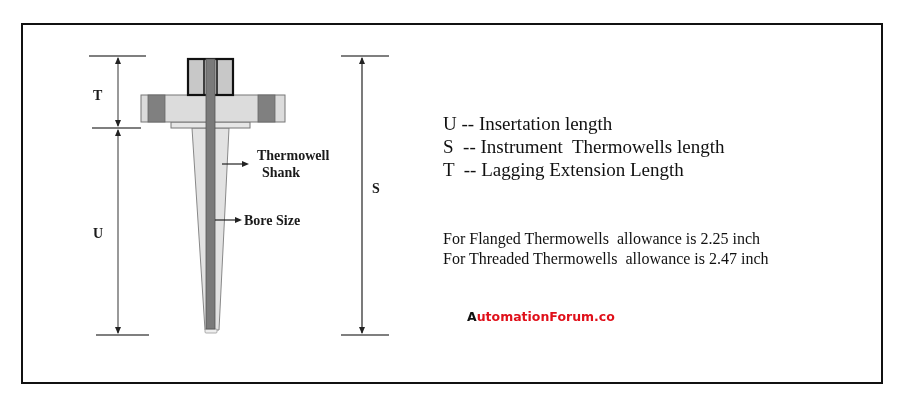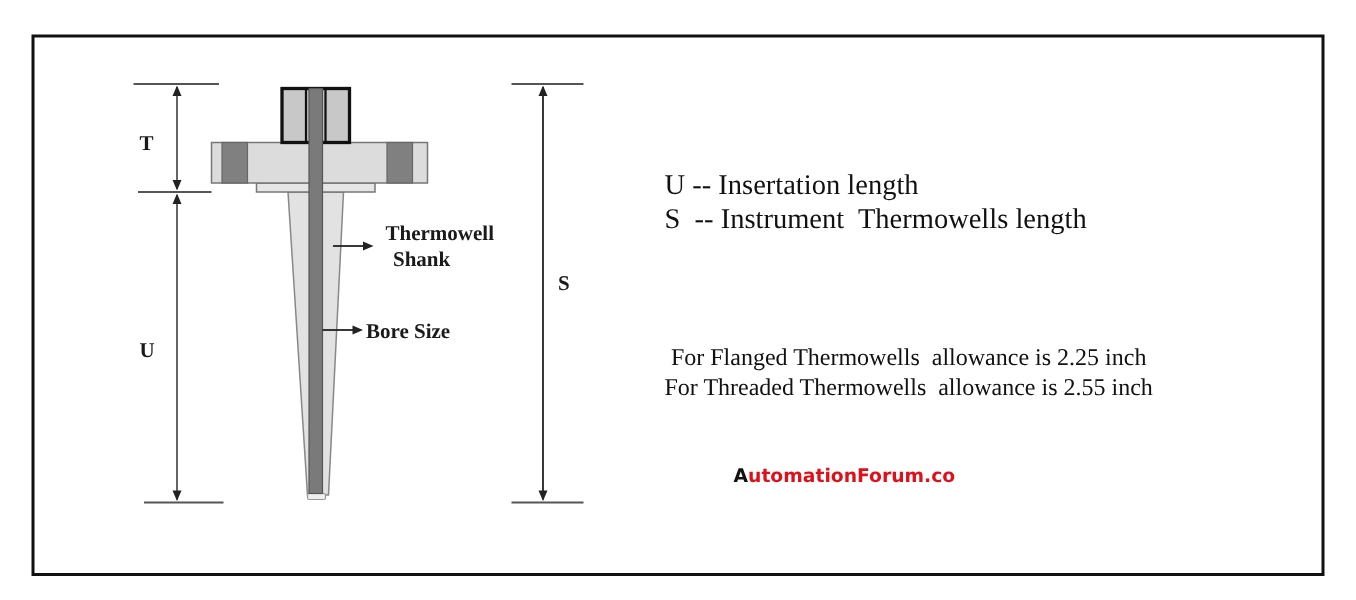--- a/index.html
+++ b/index.html
@@ -2,22 +2,22 @@
 <html><head>
 <meta charset="utf-8">
 <style>
   html, body { margin:0; padding:0; background:#ffffff; }
   body { width:904px; height:400px; position:relative; overflow:hidden; font-family:"Liberation Serif", serif; }
   .frame { position:absolute; left:21px; top:23px; width:858px; height:357px; border:2px solid #111; box-sizing:content-box; }
   svg.diagram { position:absolute; left:0; top:0; }
   .legend { position:absolute; left:443px; top:112px; font-size:19px; line-height:23px; color:#111; }
   .legend div { white-space:pre; }
   .notes { position:absolute; left:443px; top:229px; font-size:16px; line-height:20px; color:#111; }
-  .notes div { white-space:pre;text-align:center; }
-  .brand { position:absolute; left:467px; top:309px; font-family:"DejaVu Sans", sans-serif; font-size:12.5px; font-weight:bold; color:#e0101a;margin-left:22px; }
+  .notes div { white-space:pre; }
+  .brand { position:absolute; left:467px; top:309px; font-family:"DejaVu Sans", sans-serif; font-size:12.5px; font-weight:bold; color:#e0101a; }
   .brand .cap { color:#111; }
   .brand .cap2 { color:#e0101a; }
 </style>
 </head>
 <body>
 
 <div class="frame"></div>
 
 <svg class="diagram" width="904" height="400" viewBox="0 0 904 400">
 
@@ -74,20 +74,21 @@
   <text x="93" y="238" font-family="Liberation Serif, serif" font-weight="bold" font-size="14" fill="#1a1a1a"><tspan>U</tspan></text>
   <text x="372" y="193" font-family="Liberation Serif, serif" font-weight="bold" font-size="14" fill="#1a1a1a"><tspan>S</tspan></text>
   <text x="257" y="160" font-family="Liberation Serif, serif" font-weight="bold" font-size="14" fill="#1a1a1a"><tspan>Thermowell</tspan></text>
   <text x="262" y="177" font-family="Liberation Serif, serif" font-weight="bold" font-size="14" fill="#1a1a1a"><tspan>Shank</tspan></text>
   <text x="244" y="225" font-family="Liberation Serif, serif" font-weight="bold" font-size="14" fill="#1a1a1a"><tspan>Bore Size</tspan></text>
 </svg>
 
 <div class="legend">
   <div>U -- Insertation length</div>
   <div>S  -- Instrument  Thermowells length</div>
+  <div>T  -- Lagging Extension Length</div>
 </div>
 
 <div class="notes">
   <div>For Flanged Thermowells  allowance is 2.25 inch</div>
-  <div>For Threaded Thermowells  allowance is 2.55 inch</div>
+  <div>For Threaded Thermowells  allowance is 2.47 inch</div>
 </div>
 
 <div class="brand"><span class="cap">A</span><span>utomation</span><span class="cap2">F</span><span>orum.co</span></div>
 
 </body></html>

